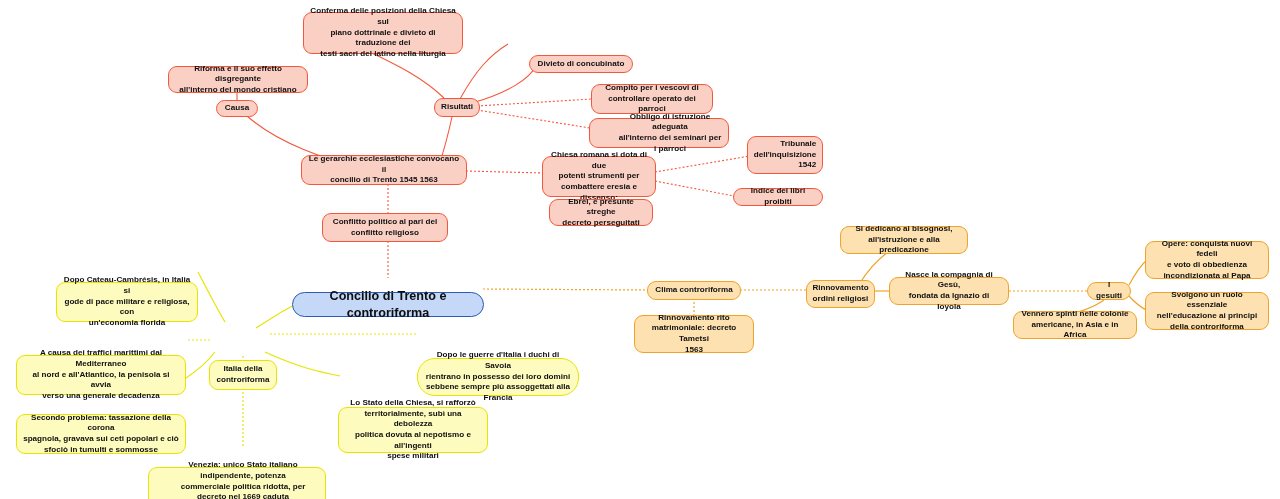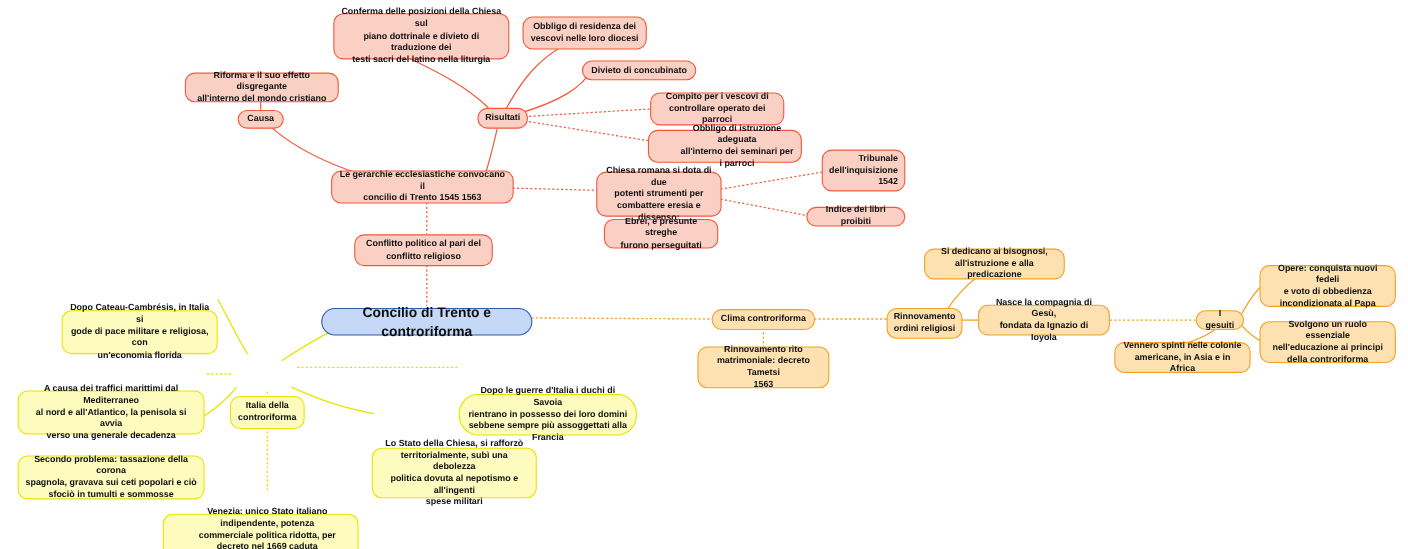--- a/index.html
+++ b/index.html
@@ -116,22 +116,20 @@
 
     <path d="M 1129 285 C 1136 272 1142 264 1148 259" stroke="#f0a32a" stroke-width="1.2" fill="none"></path>
     <path d="M 1129 296 C 1136 304 1142 308 1148 311" stroke="#f0a32a" stroke-width="1.2" fill="none"></path>
     <path d="M 1104 300 C 1090 310 1070 315 1056 318" stroke="#f0a32a" stroke-width="1.2" fill="none"></path>
   </svg>
 
   <div class="node red" style="left:303px; top:12px; width:160px; height:42px;">Conferma delle posizioni della Chiesa sul
 piano dottrinale e divieto di traduzione dei
 testi sacri del latino nella liturgia</div>
 
-  <div class="node red" style="left:475px; top:15px; width:113px; height:30px;">Obbligo di residenza dei
-vescovi nelle loro diocesi</div>
 
   <div class="node red" style="left:529px; top:55px; width:104px; height:18px;">Divieto di concubinato</div>
 
   <div class="node red" style="left:591px; top:84px; width:122px; height:30px;">Compito per i vescovi di
 controllare operato dei parroci</div>
 
   <div class="node red" style="left:589px; top:118px; width:140px; height:30px;padding-left:28px;">Obbligo di istruzione adeguata
 all'interno dei seminari per i parroci</div>
 
   <div class="node red" style="left:434px; top:98px; width:46px; height:19px;">Risultati</div>
@@ -151,23 +149,23 @@
 potenti strumenti per
 combattere eresia e dissenso:</div>
 
   <div class="node red" style="left:747px; top:136px; width:76px; height:38px;text-align:right;">Tribunale
 dell'inquisizione
 1542</div>
 
   <div class="node red" style="left:733px; top:188px; width:90px; height:18px;">Indice dei libri proibiti</div>
 
   <div class="node red" style="left:549px; top:199px; width:104px; height:27px;">Ebrei, e presunte streghe
-furono perseguitati</div>
-
-  <div class="node root" style="left:292px; top:280px; width:192px; height:25px;">Concilio di Trento e controriforma</div>
+decreto perseguitati</div>
+
+  <div class="node root" style="left:292px; top:292px; width:192px; height:25px;">Concilio di Trento e controriforma</div>
 
   <div class="node yellow" style="left:56px; top:246px; width:142px; height:40px;">Dopo Cateau-Cambrésis, in Italia si
 gode di pace militare e religiosa, con
 un'economia florida</div>
 
   <div class="node yellow" style="left:16px; top:319px; width:170px; height:40px;">A causa dei traffici marittimi dal Mediterraneo
 al nord e all'Atlantico, la penisola si avvia
 verso una generale decadenza</div>
 
   <div class="node yellow" style="left:16px; top:378px; width:170px; height:40px;">Secondo problema: tassazione della corona

